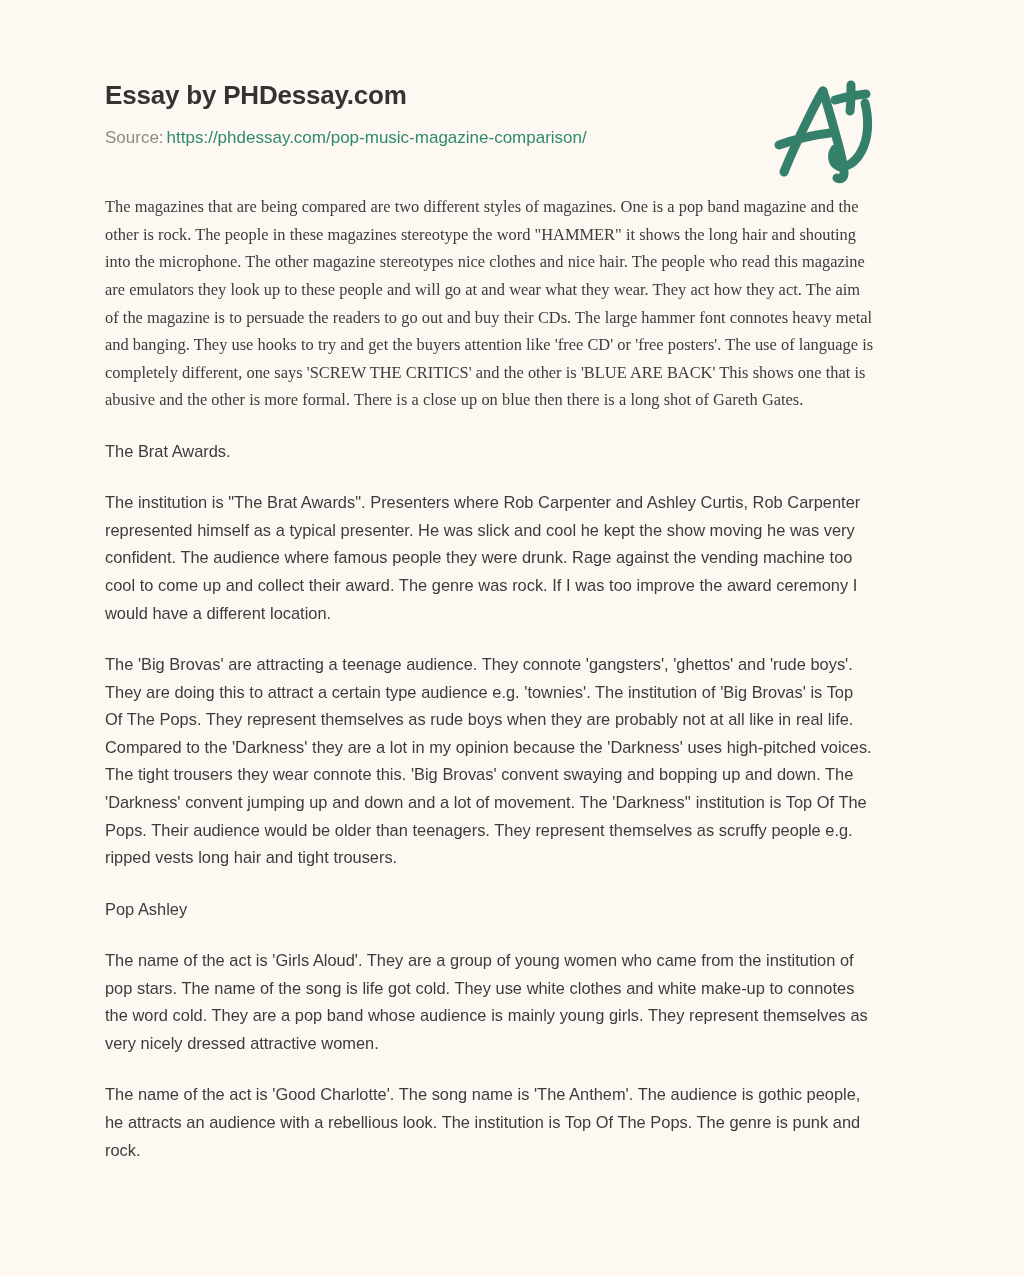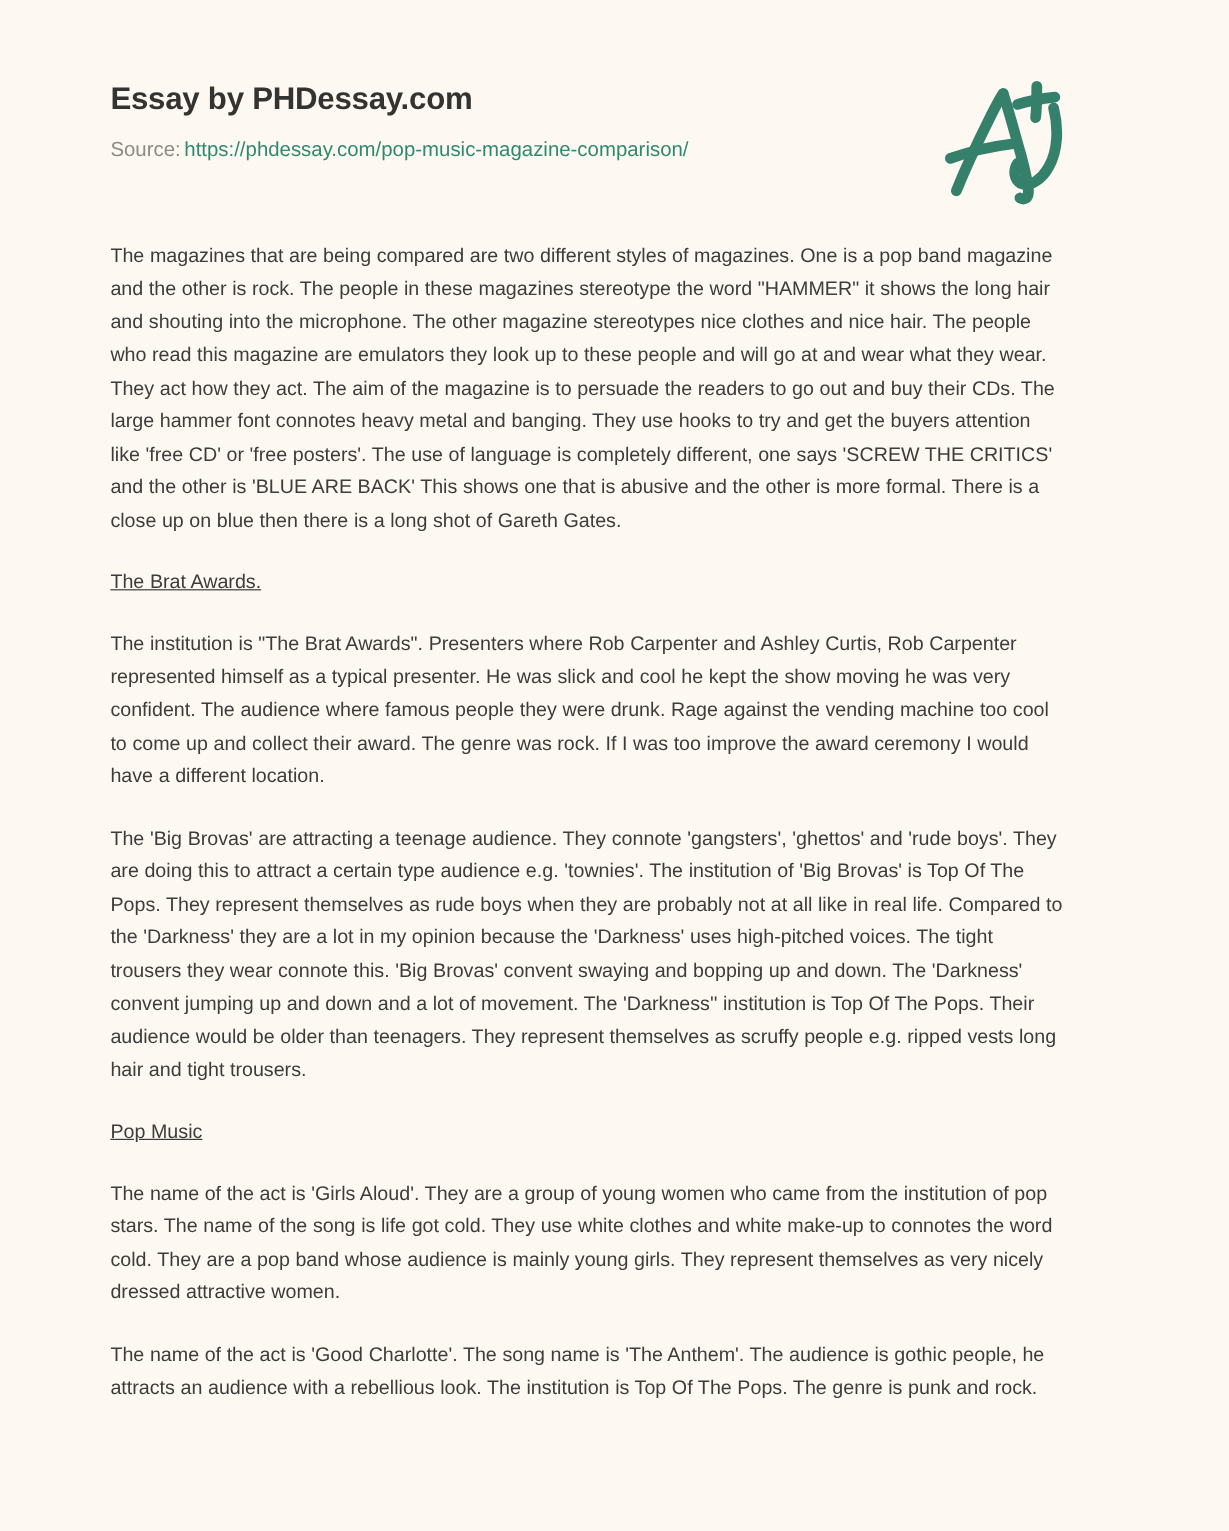--- a/index.html
+++ b/index.html
@@ -14,21 +14,21 @@
     font-family: "Liberation Sans", sans-serif;
     color: #3a3a3a;
     -webkit-font-smoothing: antialiased;
   }
 
   .page {
     position: relative;
     width: 980px;
     min-height: 1276px;
     box-sizing: border-box;
-    padding: 4px;
+    padding: 17px;
     overflow: hidden;
   }
 
   
   .header {
     position: relative;
     padding: 63px 88px 0 88px;
     box-sizing: border-box;
   }
 
@@ -92,29 +92,29 @@
     font-size: 16.4px;
     line-height: 1.68;
     color: #3d3c3b;
     margin: 0;
     max-width: 846px;
     text-align: left;
     word-spacing: 0.1px;
   }
 
   .article p.first {
-    margin-top: 64px;
+    margin-top: 44px;
+    font-family: Liberation Serif, serif;
   }
 
   .article p + p {
     margin-top: 24px;
   }
 
   .article p.heading-para {
-    text-decoration: underline;
   }
 </style>
 </head>
 <body>
 
 <div class="page">
 
   <div class="header">
     <div class="brand-title">Essay by PHDessay.com</div>
 
@@ -141,19 +141,19 @@
       </svg>
     </div>
   </div>
 
 
   <div class="article">
     <p class="first">The magazines that are being compared are two different styles of magazines. One is a pop band magazine and the other is rock. The people in these magazines stereotype the word "HAMMER" it shows the long hair and shouting into the microphone. The other magazine stereotypes nice clothes and nice hair. The people who read this magazine are emulators they look up to these people and will go at and wear what they wear. They act how they act. The aim of the magazine is to persuade the readers to go out and buy their CDs. The large hammer font connotes heavy metal and banging. They use hooks to try and get the buyers attention like 'free CD' or 'free posters'. The use of language is completely different, one says 'SCREW THE CRITICS' and the other is 'BLUE ARE BACK' This shows one that is abusive and the other is more formal. There is a close up on blue then there is a long shot of Gareth Gates.</p>
     <p class="heading-para">The Brat Awards.</p>
     <p>The institution is "The Brat Awards". Presenters where Rob Carpenter and Ashley Curtis, Rob Carpenter represented himself as a typical presenter. He was slick and cool he kept the show moving he was very confident. The audience where famous people they were drunk. Rage against the vending machine too cool to come up and collect their award. The genre was rock. If I was too improve the award ceremony I would have a different location.</p>
     <p>The 'Big Brovas' are attracting a teenage audience. They connote 'gangsters', 'ghettos' and 'rude boys'. They are doing this to attract a certain type audience e.g. 'townies'. The institution of 'Big Brovas' is Top Of The Pops. They represent themselves as rude boys when they are probably not at all like in real life. Compared to the 'Darkness' they are a lot in my opinion because the 'Darkness' uses high-pitched voices. The tight trousers they wear connote this. 'Big Brovas' convent swaying and bopping up and down. The 'Darkness' convent jumping up and down and a lot of movement. The 'Darkness'' institution is Top Of The Pops. Their audience would be older than teenagers. They represent themselves as scruffy people e.g. ripped vests long hair and tight trousers.</p>
-    <p class="heading-para">Pop Music</p>
+    <p class="heading-para">Pop Ashley</p>
     <p>The name of the act is 'Girls Aloud'. They are a group of young women who came from the institution of pop stars. The name of the song is life got cold. They use white clothes and white make-up to connotes the word cold. They are a pop band whose audience is mainly young girls. They represent themselves as very nicely dressed attractive women.</p>
     <p>The name of the act is 'Good Charlotte'. The song name is 'The Anthem'. The audience is gothic people, he attracts an audience with a rebellious look. The institution is Top Of The Pops. The genre is punk and rock.</p>
 
   </div>
 
 </div>
 
 </body></html>

